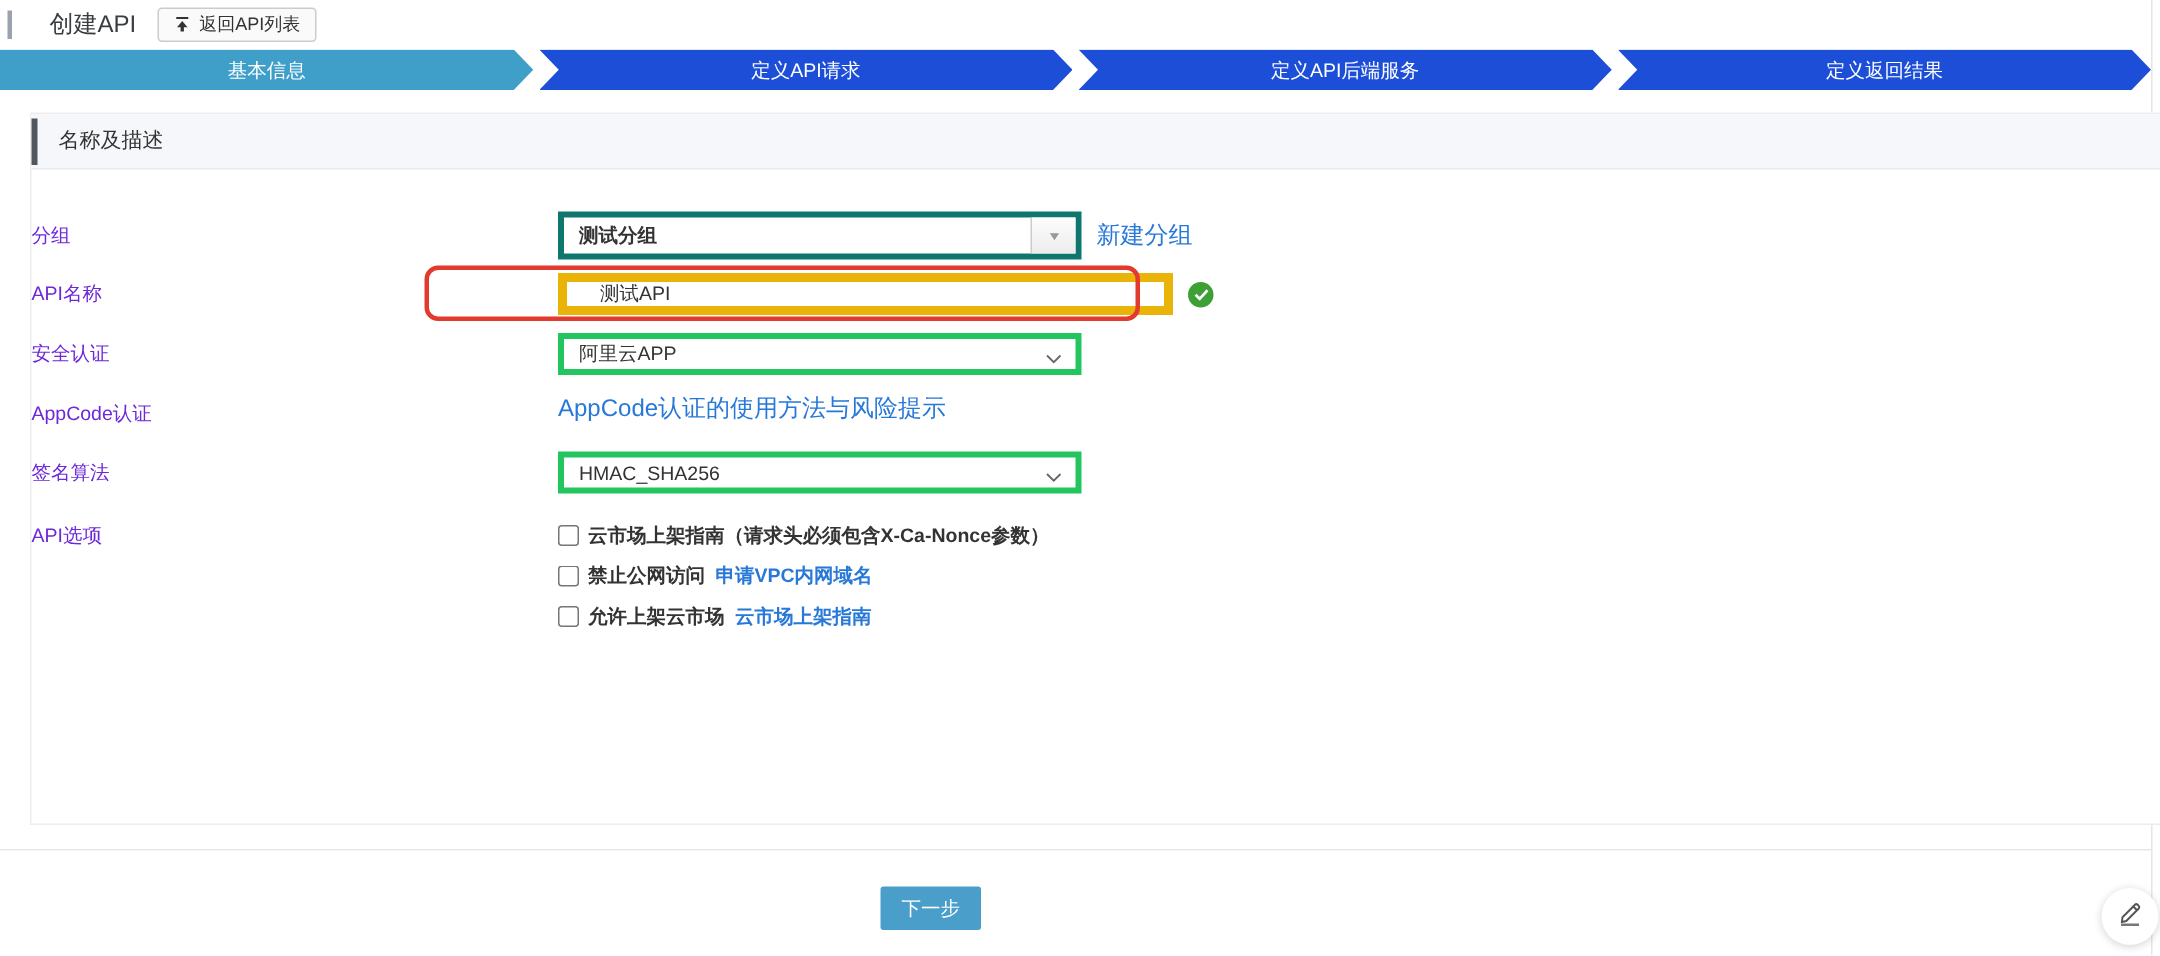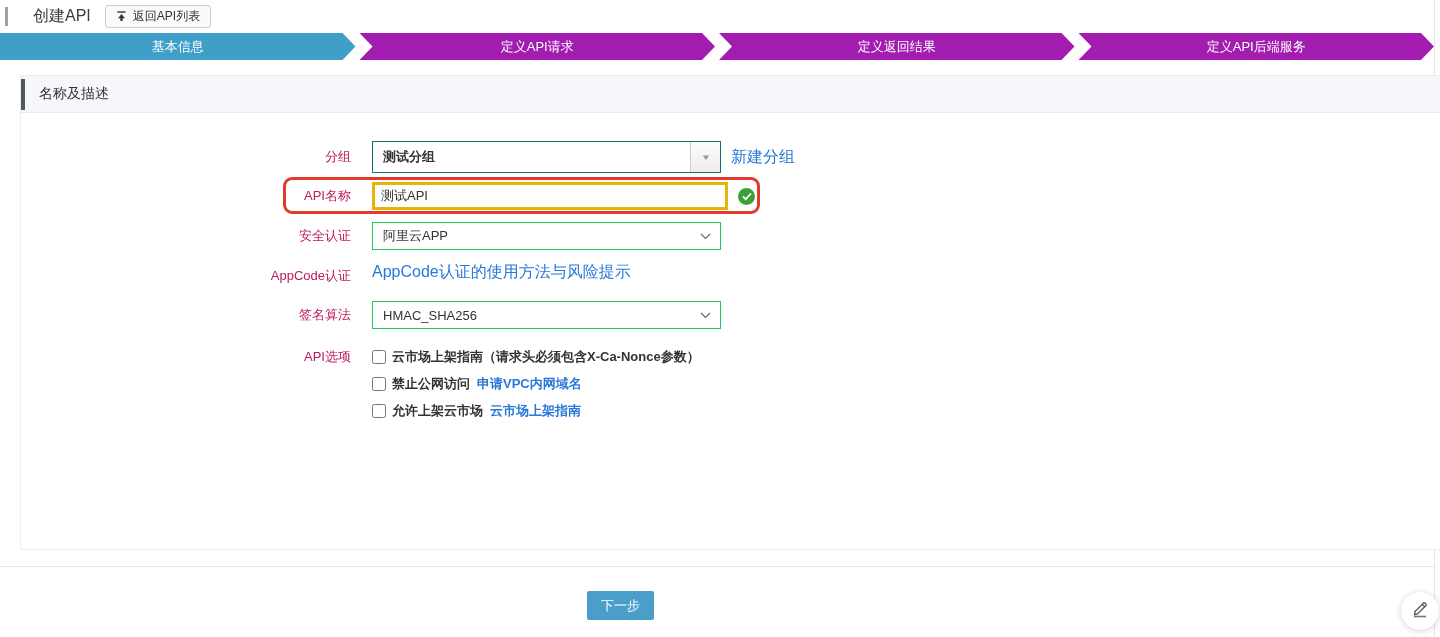--- a/index.html
+++ b/index.html
@@ -14,48 +14,48 @@
   .topbar { height:30px; display:flex; align-items:center; padding-left:5px; padding-top:3px; }
   .title-accent { width:3px; height:19px; background:#9aa2ab; }
   .page-title { font-size:16px; color:#373d41; margin-left:25px; }
   .back-btn { margin-left:14px; height:23px; display:inline-flex; align-items:center; gap:6px;
     padding:0 10px; border:1px solid #ccc; border-radius:3px; background:#fafafa; font-size:12px; color:#333; cursor:pointer; }
   .back-btn svg { display:block; }
 
   
   .steps { display:flex; gap:4px; width:1434px; height:27px; margin-top:3px; }
   .step { flex:1; display:flex; align-items:center; justify-content:center;
-    background:#a21caf; color:#fff; font-size:13px;
+    background:#1d4ed8; color:#fff; font-size:13px;
     clip-path: polygon(0 0, calc(100% - 13px) 0, 100% 50%, calc(100% - 13px) 100%, 0 100%, 13px 50%); }
   .step.first { clip-path: polygon(0 0, calc(100% - 13px) 0, 100% 50%, calc(100% - 13px) 100%, 0 100%); }
   .step.active { background:#3f9fc9; }
 
   
   .panel { position:absolute; left:20px; top:75px; width:1430px; height:475px;
     border:1px solid #ededed; background:#fff; }
   .section-head { position:relative; height:37px; background:#f6f7fb; border-bottom:1px solid #e7eaee;
     display:flex; align-items:center; }
   .section-accent { position:absolute; left:0; top:3px; width:4px; height:31px; background:#51575f; }
   .section-title { margin-left:18px; font-size:14px; color:#333; }
 
   .form { padding-top:28px; }
   .row { display:flex; align-items:flex-start; }
-  .lbl { width:330px; text-align:right; font-size:13px; color:#be185d; flex:none; }
+  .lbl { width:330px; text-align:left; font-size:13px; color:#6d28d9; flex:none; }
   .ctrl { margin-left:21px; }
 
-  .combo { width:349px; height:32px; border:1px solid #0f766e; background:#fff; display:flex; align-items:center; cursor:pointer; }
+  .combo { width:349px; height:32px; border:4px solid #0f766e; background:#fff; display:flex; align-items:center; cursor:pointer; }
   .combo-text { flex:1; padding-left:10px; font-size:13px; font-weight:bold; color:#333; }
   .combo-btn { width:30px; height:100%; border-left:1px solid #ccc;
     background:linear-gradient(#fdfdfd,#ececec); display:flex; align-items:center; justify-content:center; }
   .caret { font-size:8px; color:#999; transform:scaleX(1.3); }
 
-  .text-input { width:356px; height:28px; border:3px solid #eab308; padding:0 6px; font-size:13px; color:#333;
+  .text-input { width:410px; height:28px; border:6px solid #eab308; padding:0 22px; font-size:13px; color:#333;
     font-family:inherit; outline:none; }
 
-  .sel { position:relative; width:349px; height:28px; border:1px solid #22c55e; background:#fff;
+  .sel { position:relative; width:349px; height:28px; border:4px solid #22c55e; background:#fff;
     display:flex; align-items:center; padding:0 26px 0 10px; font-size:13px; color:#333; cursor:pointer; }
   .sel svg { position:absolute; right:9px; top:10px; }
 
   a.blue-link { color:#2878d8; font-size:16px; text-decoration:none; cursor:pointer; }
   .link-strong { font-weight:bold; }
 
   .check-badge { display:inline-flex; width:17px; height:17px; border-radius:50%; background:#3da035;
     align-items:center; justify-content:center; }
 
   .red-annotation { position:absolute; left:283px; top:177px; width:477px; height:37px;
@@ -113,24 +113,24 @@
 </div>
 
 <div class="steps">
   <div class="step first active">
     <span>基本信息</span>
   </div>
   <div class="step">
     <span>定义API请求</span>
   </div>
   <div class="step">
+    <span>定义API后端服务</span>
+  </div>
+  <div class="step">
     <span>定义返回结果</span>
-  </div>
-  <div class="step">
-    <span>定义API后端服务</span>
   </div>
 </div>
 
 <div class="panel">
   <div class="section-head">
     <span class="section-accent"></span>
     <span class="section-title">名称及描述</span>
   </div>
 
   <div class="form">

